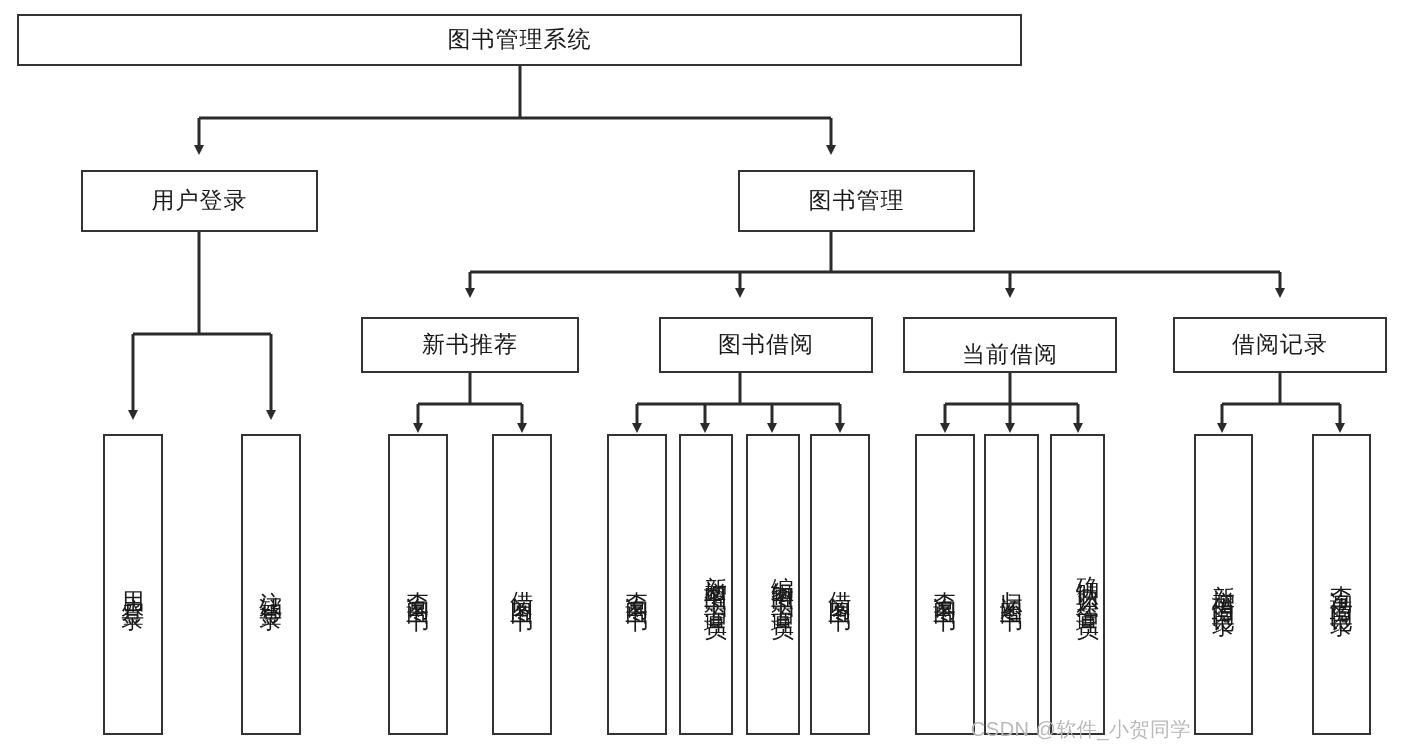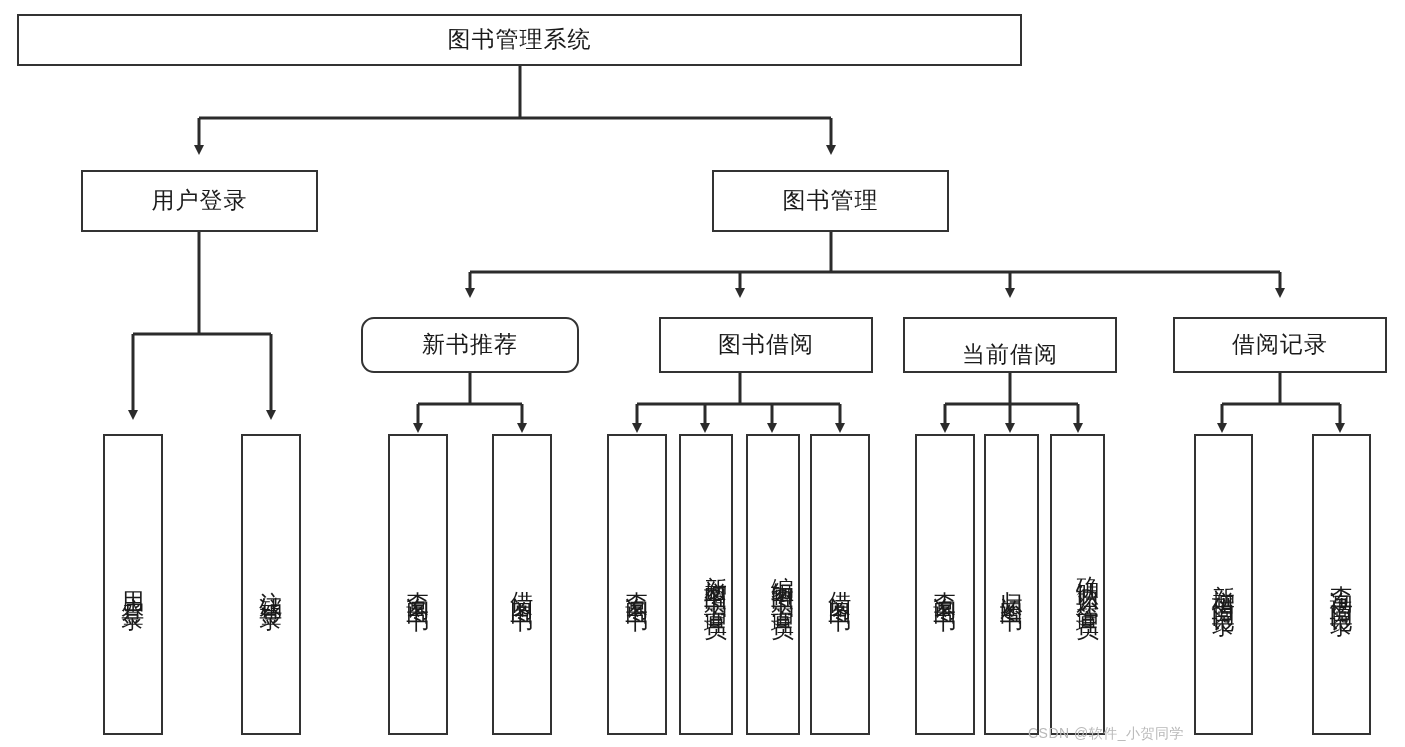--- a/index.html
+++ b/index.html
@@ -60,23 +60,23 @@
   }
   .node.vertical.midalign {
     align-items: center;
   }
   .node-label {
     display: block;
     white-space: nowrap;
   }
   .watermark {
     position: absolute;
-    right: 20px;
+    right: 13px;
     bottom: 4px;
-    font-size: 14px;
+    font-size: 20px;
     color: #b9b9b9;
     letter-spacing: 0.5px;
     white-space: nowrap;
     user-select: none;
   }
 </style>
 </head>
 <body>
 
 <div id="diagram-root">
@@ -135,25 +135,25 @@
   </svg>
 
   <div class="node horizontal" style="left:17px; top:14px; width:1005px; height:52px;">
     <span class="node-label">图书管理系统</span>
   </div>
 
   <div class="node horizontal" style="left:81px; top:170px; width:237px; height:62px;">
     <span class="node-label">用户登录</span>
   </div>
 
-  <div class="node horizontal" style="left:712px; top:170px; width:237px; height:62px;">
+  <div class="node horizontal" style="left:738px; top:170px; width:237px; height:62px;">
     <span class="node-label">图书管理</span>
   </div>
 
-  <div class="node horizontal" style="left:361px; top:317px; width:218px; height:56px;border-radius:13px;">
+  <div class="node horizontal" style="left:361px; top:317px; width:218px; height:56px;">
     <span class="node-label">新书推荐</span>
   </div>
 
   <div class="node horizontal" style="left:633px; top:317px; width:214px; height:56px;margin-left:26px;">
     <span class="node-label">图书借阅</span>
   </div>
 
   <div class="node horizontal" style="left:903px; top:317px; width:214px; height:56px;align-items:flex-end;">
     <span class="node-label">当前借阅</span>
   </div>

